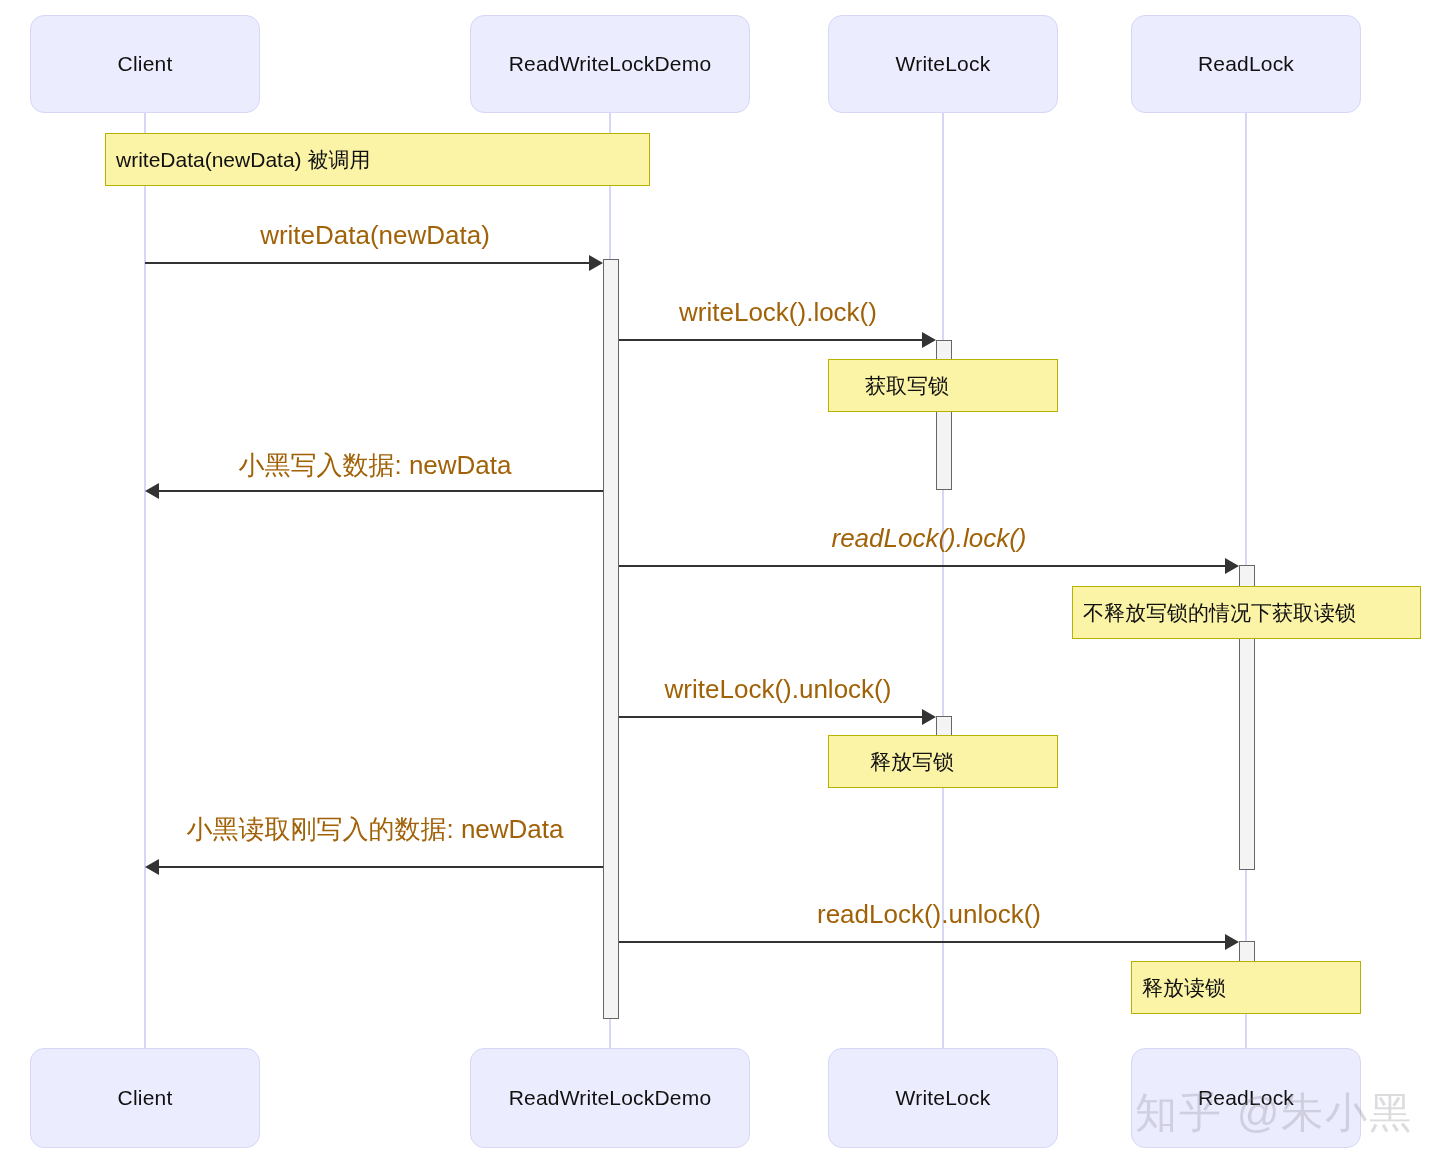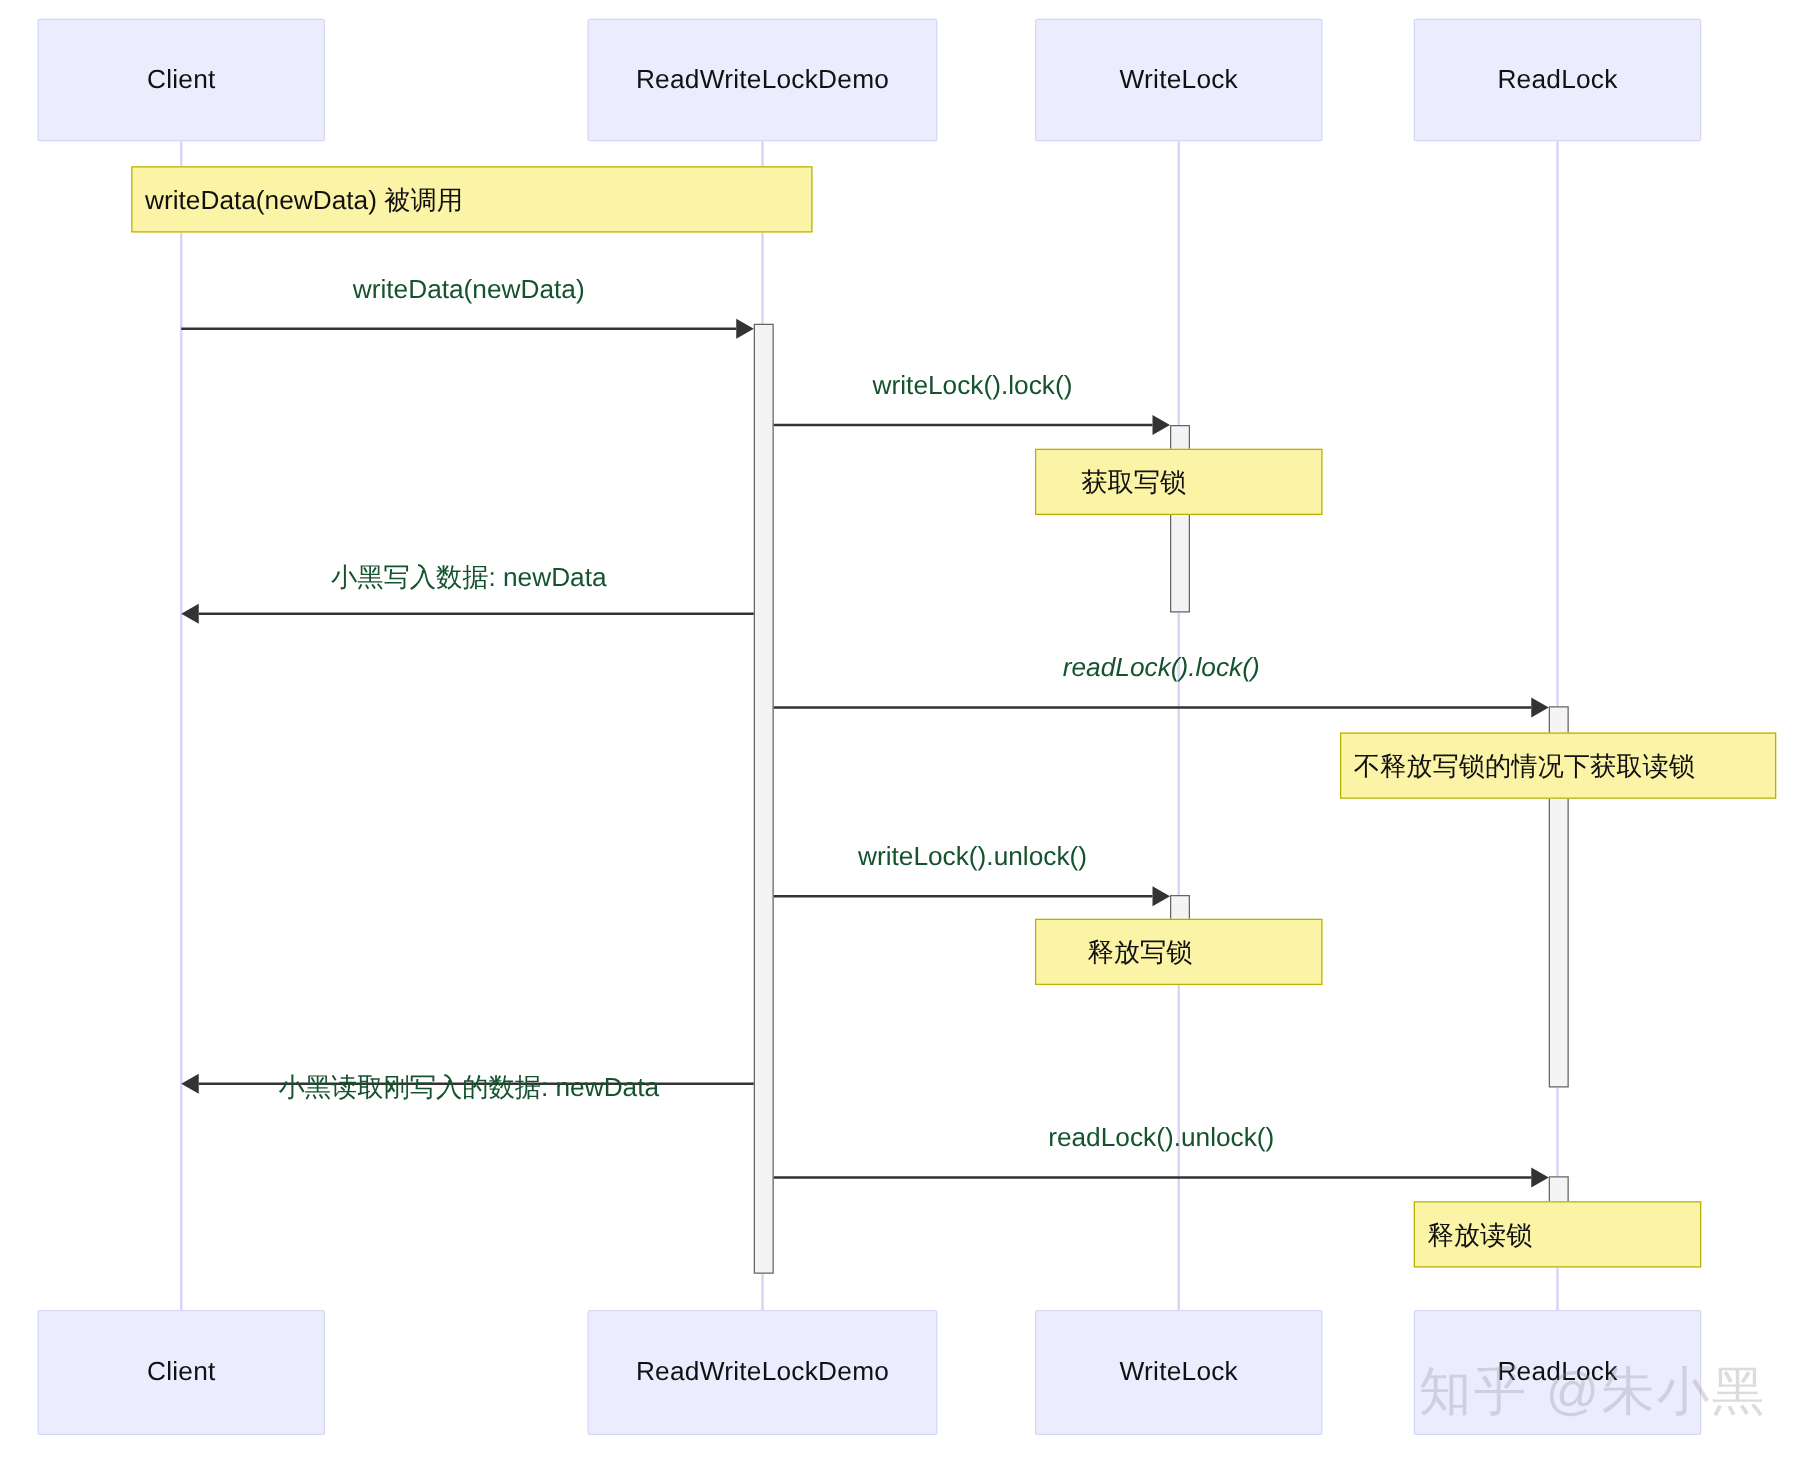--- a/index.html
+++ b/index.html
@@ -17,21 +17,21 @@
     background: #ffffff;
     overflow: hidden;
   }
 
   
   .actor-box {
     position: absolute;
     box-sizing: border-box;
     background: #ececff;
     border: 1px solid #d6d6f5;
-    border-radius: 2px;
+    border-radius: 14px;
     display: flex;
     align-items: center;
     justify-content: center;
     color: #111111;
     font-size: 21px;
     letter-spacing: .2px;
     z-index: 6;
   }
 
   
@@ -84,22 +84,22 @@
     border-bottom: 8px solid transparent;
     border-left: 14px solid #333333;
   }
   .msg-head.left {
     border-top: 8px solid transparent;
     border-bottom: 8px solid transparent;
     border-right: 14px solid #333333;
   }
   .msg-label {
     position: absolute;
-    font-size: 21px;
-    color: #14532d;
+    font-size: 26px;
+    color: #a16207;
     text-align: center;
     white-space: nowrap;
     z-index: 5;
   }
 
   
   .watermark {
     position: absolute;
     font-size: 42px;
     color: rgba(140,140,150,0.30);
@@ -137,21 +137,21 @@
       <div class="msg-head left" style="left: 145px; top: 483px;"></div>
       <div class="msg-label" style="left: 145px; top: 448px; width: 460px;">小黑写入数据: newData</div>
       <div class="msg-line" style="left: 619px; top: 565px; width: 606px;"></div>
       <div class="msg-head right" style="left: 1225px; top: 558px;"></div>
       <div class="msg-label" style="left: 619px; top: 523px; width: 620px; font-style: italic;">readLock().lock()</div>
       <div class="msg-line" style="left: 619px; top: 716px; width: 303px;"></div>
       <div class="msg-head right" style="left: 922px; top: 709px;"></div>
       <div class="msg-label" style="left: 619px; top: 674px; width: 318px;">writeLock().unlock()</div>
       <div class="msg-line" style="left: 159px; top: 866px; width: 444px;"></div>
       <div class="msg-head left" style="left: 145px; top: 859px;"></div>
-      <div class="msg-label" style="left: 145px; top: 856px; width: 460px;">小黑读取刚写入的数据: newData</div>
+      <div class="msg-label" style="left: 145px; top: 812px; width: 460px;">小黑读取刚写入的数据: newData</div>
       <div class="msg-line" style="left: 619px; top: 941px; width: 606px;"></div>
       <div class="msg-head right" style="left: 1225px; top: 934px;"></div>
       <div class="msg-label" style="left: 619px; top: 899px; width: 620px;">readLock().unlock()</div>
     </div>
   <div id="layer-actors">
       <div class="actor-box" style="left: 30px; top: 15px; width: 230px; height: 98px;">
         <span>Client</span>
       </div>
       <div class="actor-box" style="left: 30px; top: 1048px; width: 230px; height: 100px;">
         <span>Client</span>

